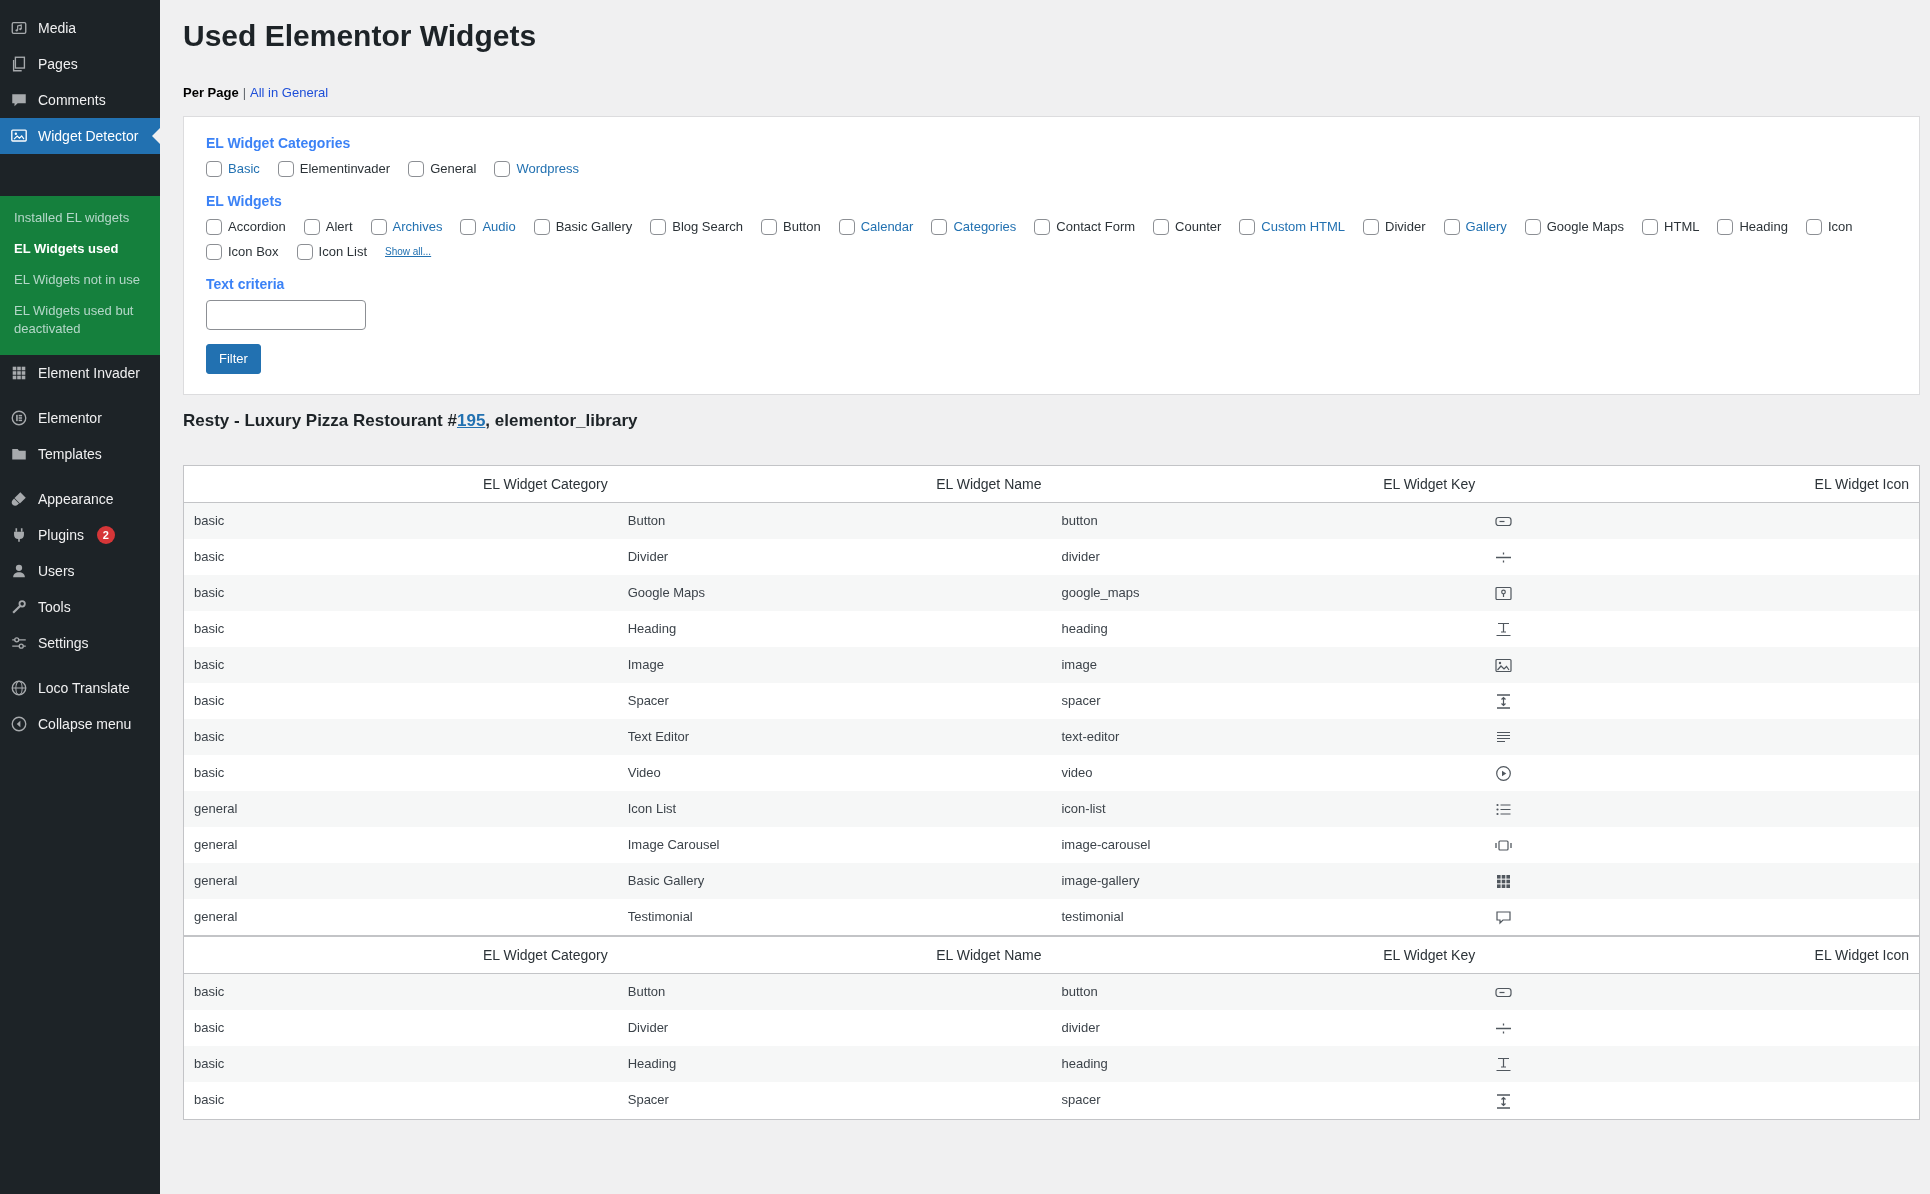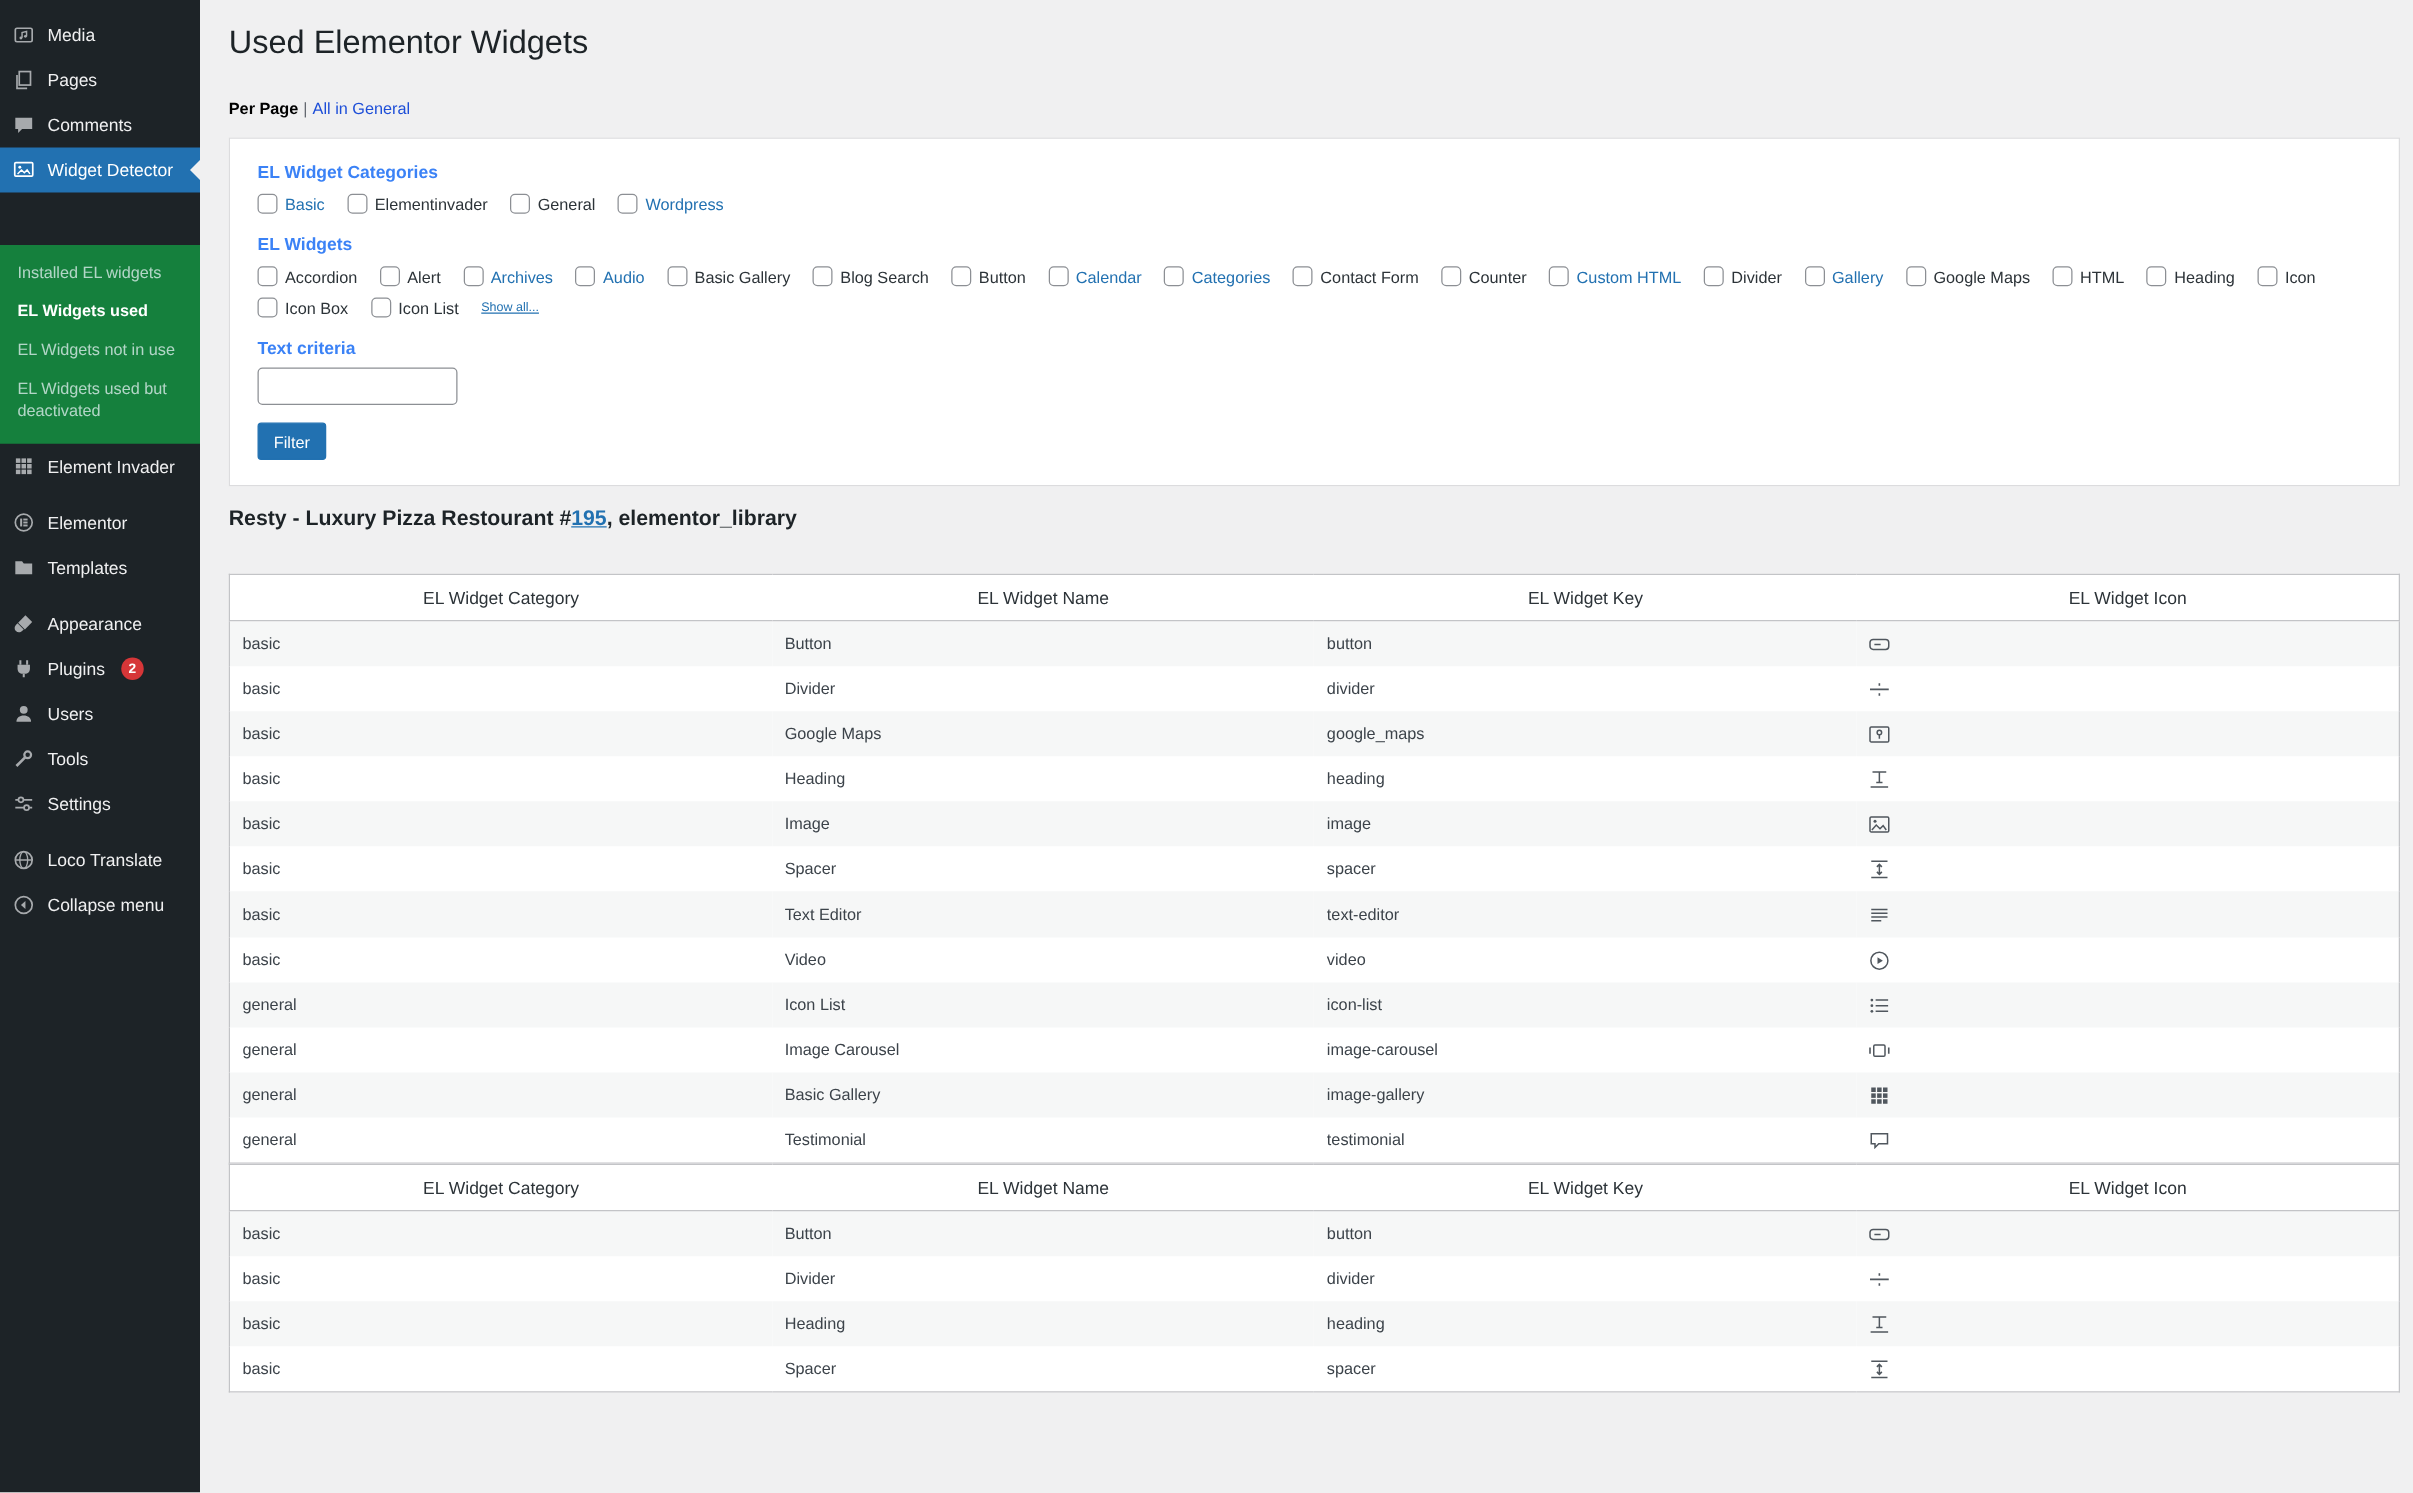--- a/index.html
+++ b/index.html
@@ -22,42 +22,42 @@
     border:8px solid transparent;border-right-color:#f0f0f1;}
   .mi-label{white-space:nowrap;}
   .badge{background:#d63638;color:#fff;border-radius:9px;font-size:11px;line-height:18px;
     min-width:18px;text-align:center;display:inline-block;margin-left:4px;font-weight:600;}
   .submenu{background:#15803d;padding:7px 0 10px;margin-top:42px;}
   .submenu-item{padding:6px 10px 6px 14px;font-size:13px;line-height:1.45;
     color:rgba(240,246,252,.72);cursor:pointer;}
   .submenu-item.current{color:#fff;font-weight:700;}
   
   .content{margin-left:160px;padding:16px 10px 0 23px;}
-  h1.page-title{font-size:26px;font-weight:400;color:#1d2327;margin:0;line-height:1.35;}
+  h1.page-title{font-size:30px;font-weight:700;color:#1d2327;margin:0;line-height:1.35;}
   .views{margin-top:28px;font-size:13px;color:#646970;}
   .view-current{color:#000;font-weight:600;}
   .view-link{color:#1d4ed8;cursor:pointer;text-align:right;}
   .view-sep{color:#646970;margin:0 4px;}
   .filter-panel{background:#fff;border:1px solid #dcdcde;margin-top:16px;padding:18px 22px 20px;}
   .panel-heading{font-size:14px;font-weight:700;color:#3b82f6;margin:0 0 10px;}
   .checkbox-row{display:flex;flex-wrap:wrap;gap:9px 18px;align-items:center;margin-bottom:16px;}
   .cb-item{display:flex;align-items:center;gap:6px;font-size:13px;color:#2c3338;cursor:pointer;}
   .cb-box{width:16px;height:16px;border:1px solid #8c8f94;border-radius:4px;background:#fff;flex:0 0 16px;box-sizing:border-box;}
   .cb-item.link .cb-label{color:#2271b1;}
   .show-all{color:#2271b1;font-size:10px;text-decoration:underline;cursor:pointer;}
   .text-criteria-label{margin-top:0;margin-bottom:8px;}
   .text-input{display:block;width:160px;height:30px;border:1px solid #8c8f94;border-radius:4px;
     font-size:14px;padding:0 8px;margin:0 0 14px;box-sizing:border-box;background:#fff;
     font-family:"Liberation Sans",sans-serif;color:#2c3338;}
   .button-primary{background:#2271b1;border:1px solid #2271b1;color:#fff;border-radius:3px;
     font-size:13px;height:30px;padding:0 12px;cursor:pointer;font-family:"Liberation Sans",sans-serif;}
   .section-title{font-size:17px;font-weight:700;color:#1d2327;margin:16px 0 34px;}
   .section-title a{color:#2271b1;text-decoration:underline;cursor:pointer;}
   table.widgets-table{width:100%;border-collapse:collapse;background:#fff;border:1px solid #c3c4c7;table-layout:fixed;}
-  .widgets-table th{width:25%;text-align:center;font-size:14px;font-weight:400;color:#2c3338;
+  .widgets-table th{width:25%;text-align:right;font-size:14px;font-weight:400;color:#2c3338;
     padding:10px;border-bottom:1px solid #c3c4c7;}
   .widgets-table td{font-size:13px;color:#3c434a;padding:9px 10px;line-height:18px;}
   .widgets-table tbody tr:nth-child(odd){background:#f6f7f7;}
   .w-icon{color:#50575e;display:inline-flex;vertical-align:middle;}
 </style>
 </head>
 <body>
 
 <aside class="admin-menu">
   <div id="menu-items">

